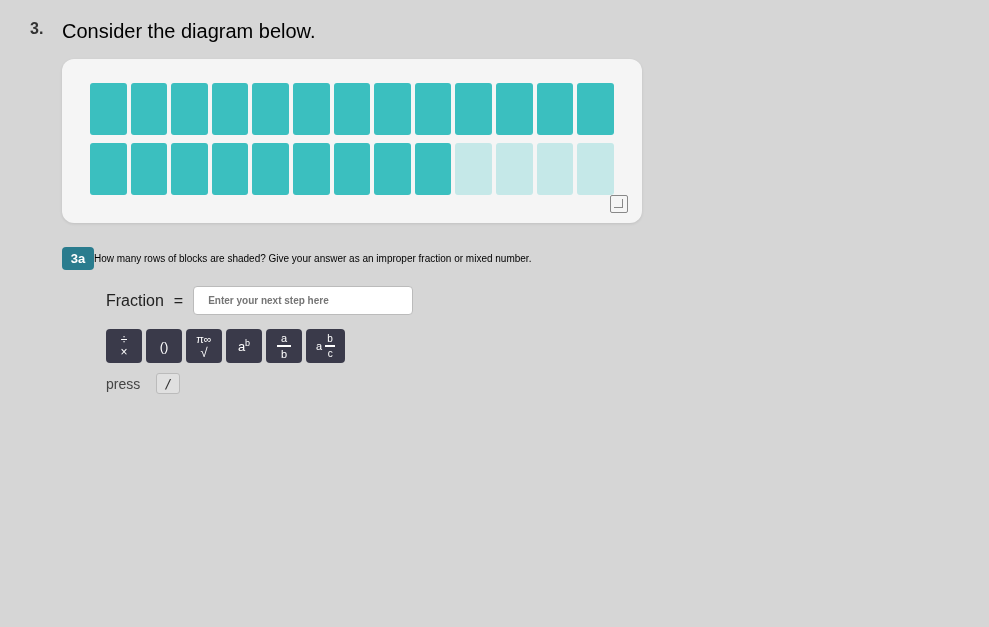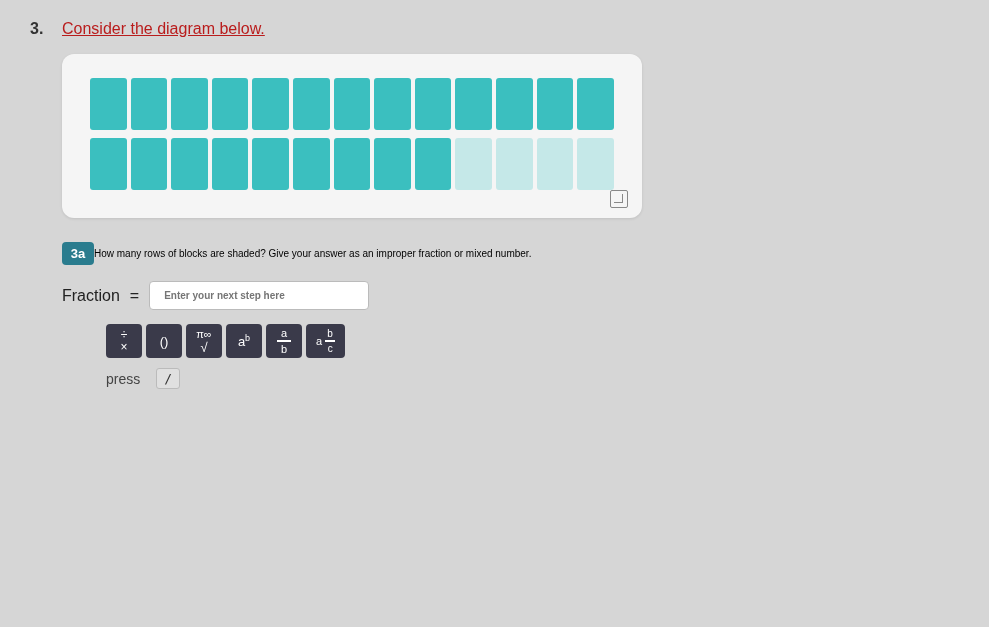--- a/index.html
+++ b/index.html
@@ -25,23 +25,22 @@
     }
 
     .question-number {
       font-size: 16px;
       font-weight: bold;
       color: #333;
       min-width: 20px;
     }
 
     .question-text {
-      font-size: 16px;
-      color: #b91c1c;
-      text-decoration: underline;
+      font-size: 20px;
+      color: #000000;
     }
 
     
     .diagram-card {
       background: #f5f5f5;
       border-radius: 12px;
       padding: 24px 28px 20px 28px;
       margin-left: 32px;
       margin-bottom: 24px;
       width: 580px;
@@ -119,20 +118,21 @@
       font-size: 10px;
       color: #000000;
     }
 
     
     .fraction-row {
       display: flex;
       align-items: center;
       gap: 10px;
       margin-bottom: 14px;
+      margin-left: 44px;
     }
 
     .fraction-label {
       font-size: 16px;
       color: #222;
     }
 
     .equals-sign {
       font-size: 16px;
       color: #222;

